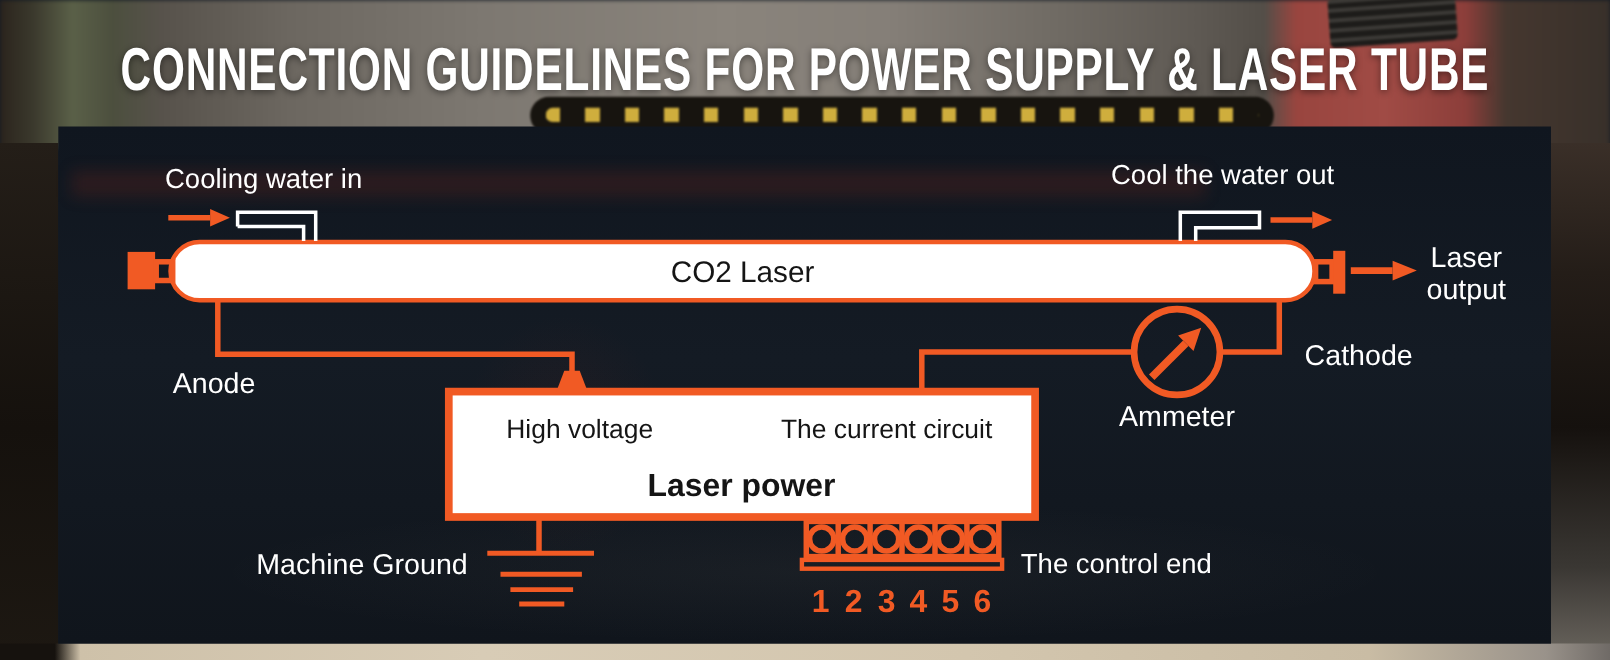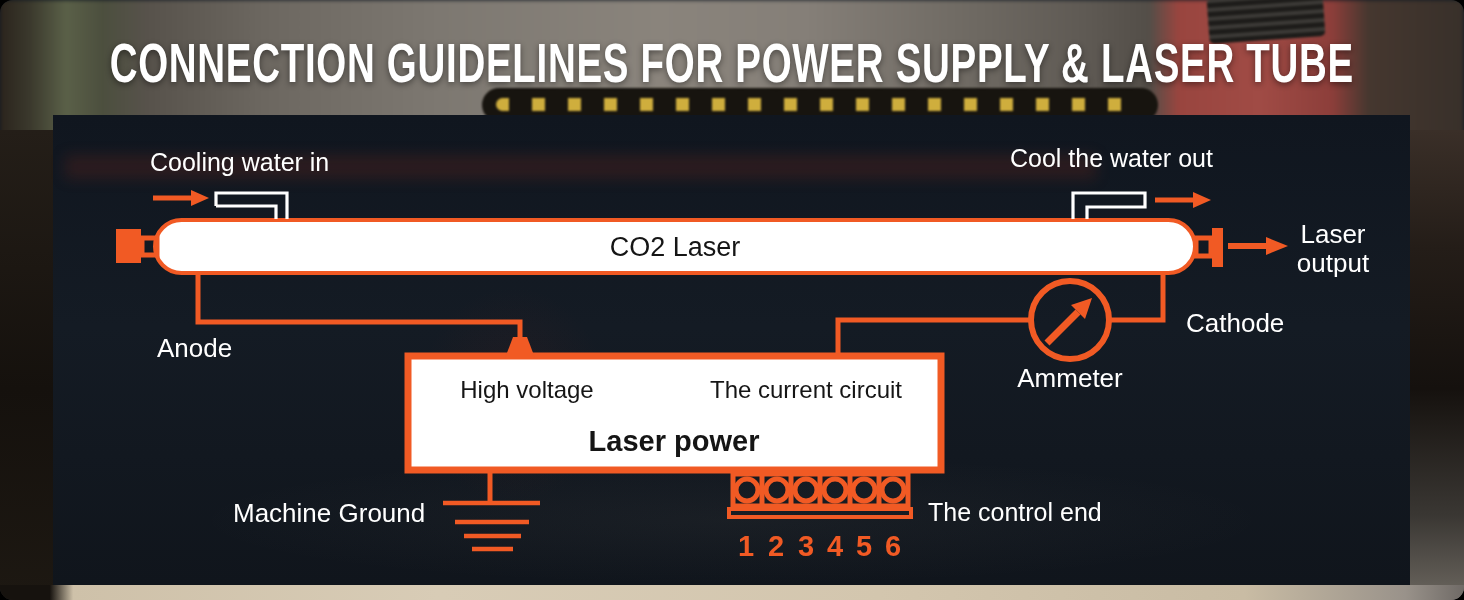--- a/index.html
+++ b/index.html
@@ -1,17 +1,17 @@
 <!DOCTYPE html>
 <html><head>
 <meta charset="utf-8">
 <style>
   html,body{margin:0;padding:0;background:#000;}
   .stage{position:relative;width:1464px;height:600px;overflow:hidden;
-         font-family:"Liberation Sans",sans-serif;background:#131a23;border-radius:13px;}
+         font-family:"Liberation Sans",sans-serif;background:#131a23;}
 
   
   .bg-top{position:absolute;left:0;top:0;width:1464px;height:135px;
     background:linear-gradient(90deg,#2b241d 0%,#3a382c 2%,#5a6048 4.5%,#4c4f3e 7%,
       #57524b 10%,#6c6760 18%,#7d7871 30%,#8a847c 45%,#857f78 55%,#6f6a63 66%,
       #5f5a54 74%,#534e48 78.5%,#99453f 80.5%,#a04b45 86%,#8c3e3a 91%,#45372f 93.5%,#38302a 100%);}
   .vent{position:absolute;left:1208px;top:-6px;width:116px;height:46px;border-radius:5px;
     background:repeating-linear-gradient(0deg,#1d1c1a 0 5px,#3c3a36 5px 9px);
     transform:rotate(-4deg);filter:blur(1px);}
   .chain{position:absolute;left:482px;top:88px;width:676px;height:34px;border-radius:17px;

